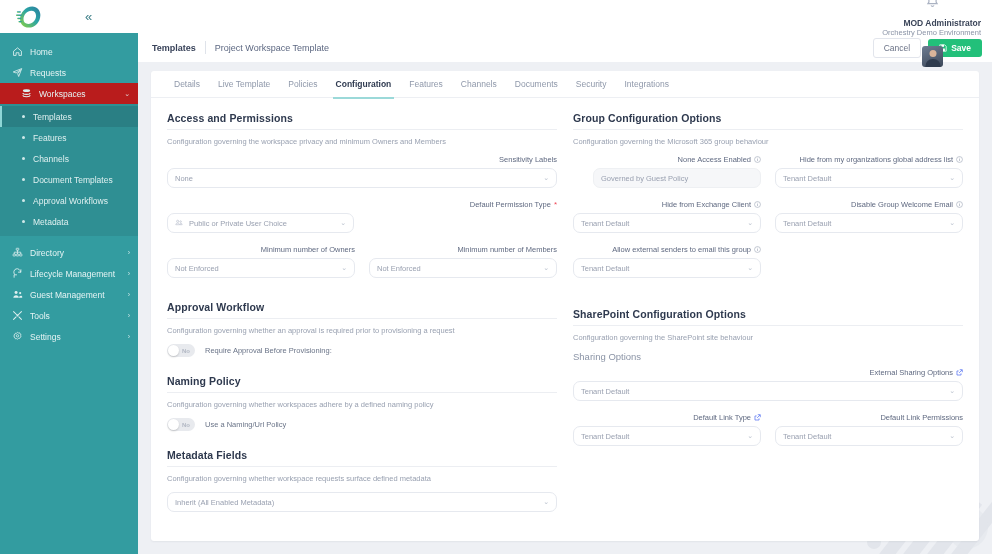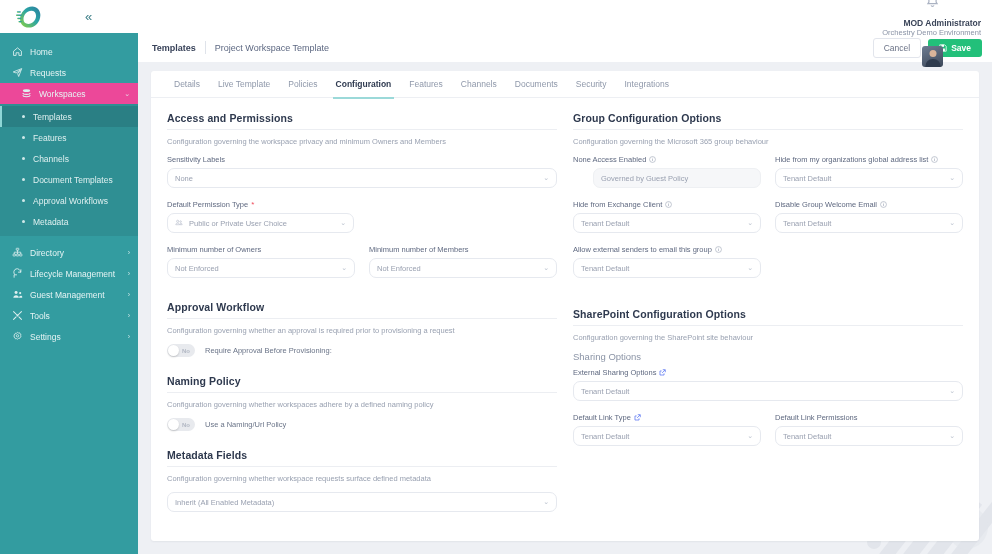--- a/index.html
+++ b/index.html
@@ -59,21 +59,21 @@
     overflow: hidden;
   }
   .nav-item {
     display: flex; align-items: center; height: 21px; padding-left: 12px;
     color: #e6f4f4; font-size: 8.5px; cursor: pointer; position: relative;
     margin-bottom: 0px;
   }
   .nav-item .nav-ico { width: 18px; display: flex; align-items: center; flex:0 0 18px; }
   .nav-item .nav-lbl { flex: 1; }
   .nav-item .nav-caret { font-size: 7px; opacity: .85; padding-right: 8px; }
-  .nav-group-open { background: #ec4899; padding-left: 21px; }
+  .nav-group-open { background: #b91c1c; padding-left: 21px; }
   .sub-list { background: #2f8f93; padding: 2px 0 4px 0; }
   .sub-item {
     display: flex; align-items: center; height: 21px; padding-left: 22px;
     color: #dff0f0; font-size: 8.5px; cursor: pointer; position: relative;
   }
   .sub-item .dot {
     width: 3px; height: 3px; border-radius: 50%; background: #cfe8e8;
     margin-right: 8px; flex: 0 0 3px;
   }
   .sub-item.active { background: #2a7f84; }
@@ -129,21 +129,21 @@
 
   .sec-title {
     font-size: 10.5px; font-weight: 700; color: #2e394e; letter-spacing: .1px;
     padding-bottom: 5px; border-bottom: 1px solid #eceef2; margin-bottom: 7px;
   }
   .sec-desc { font-size: 7.5px; color: #99a1b1; margin-bottom: 9px; }
   .sub-head { font-size: 9.5px; color: #8b94a6; margin: 9px 0 6px 0; }
 
   .field-label {
     font-size: 7.5px; color: #5f6980; margin-bottom: 4px;
-    display: flex; align-items: center; gap: 3px;
+    display: flex; align-items: center; gap: 3px; justify-content: flex-end;
   }
   .req-star { color: #ef4a5a; font-size: 8px; line-height: 1; }
   .info-ico { width: 7px; height: 7px; color:#aab1c0; display:inline-block; }
   .ext-ico { width: 7px; height: 7px; display:inline-block; }
 
   .select {
     height: 20px; border: 1px solid #e6e9ef; border-radius: 7px; background: #fff;
     display: flex; align-items: center; padding: 0 7px; font-size: 7.5px;
     color: #9aa1b1; cursor: pointer; position: relative;
   }

